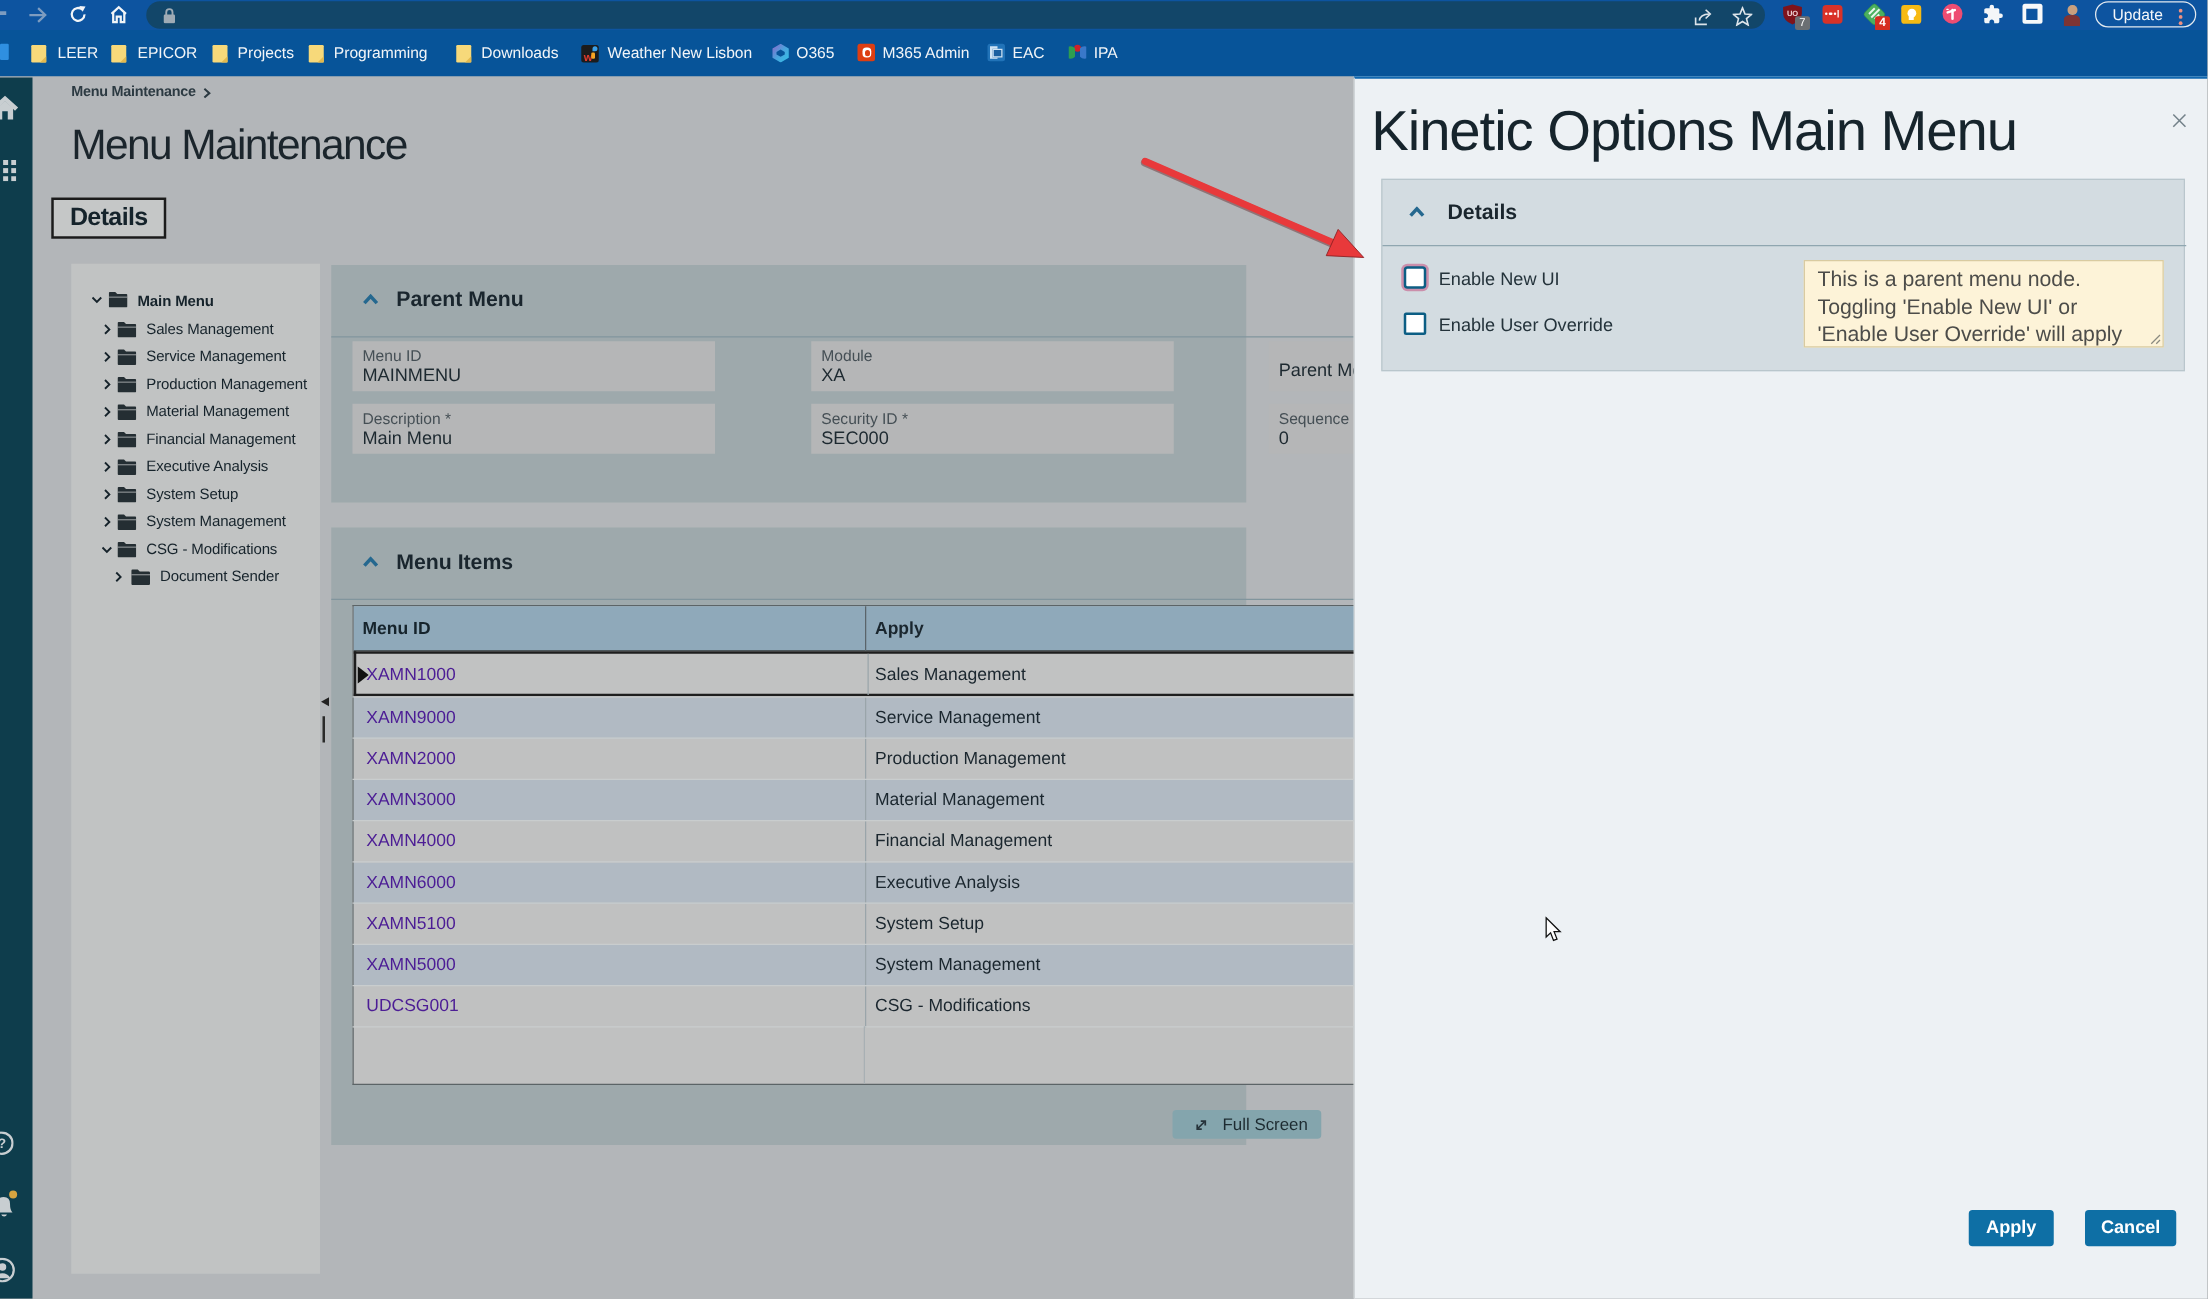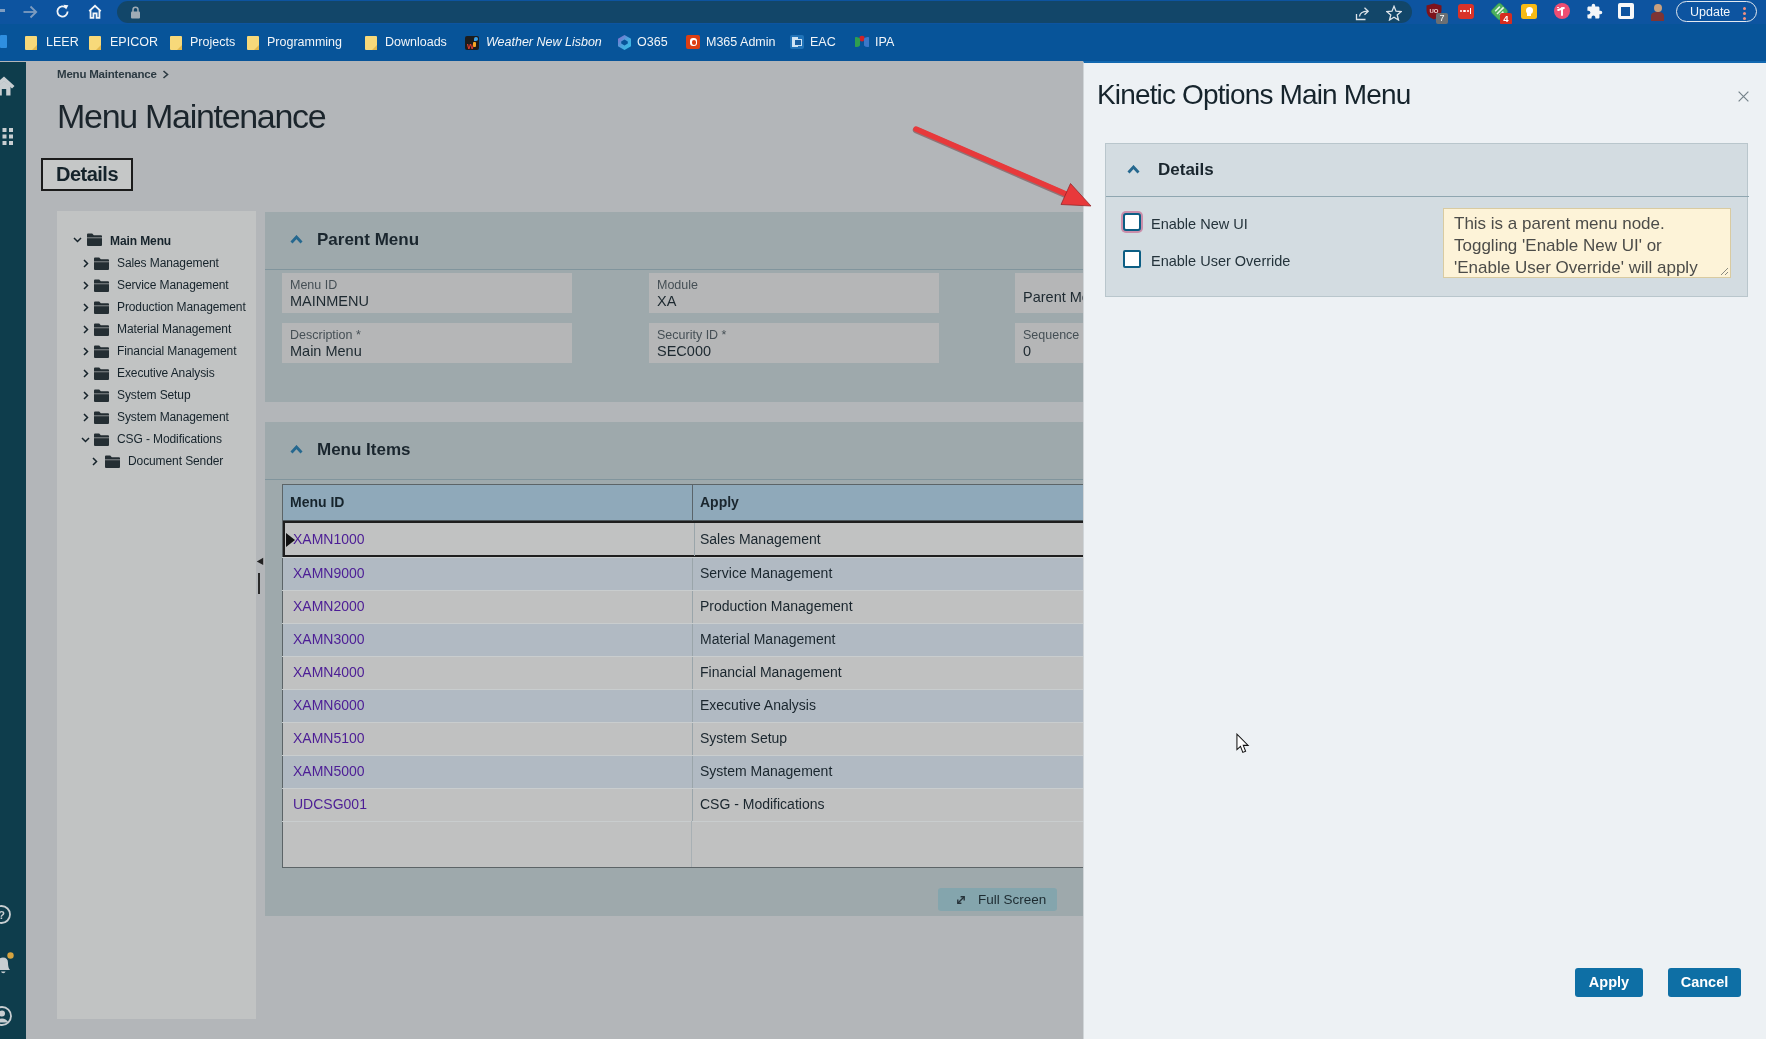--- a/index.html
+++ b/index.html
@@ -14,41 +14,41 @@
   .bmitem { position:absolute; top:11px; height:14px; color:#f2f5f8; font-size:12.5px; white-space:nowrap; }
   .bmfolder { position:absolute; width:12px; height:14px; background:#f7d97a; border-radius:1px; }
   .bmfolder:after { content:""; position:absolute; right:0; bottom:0; border-style:solid; border-width:0 0 5px 5px; border-color:transparent transparent #e3b94e transparent; }
   #sidebar { left:0; top:62px; width:26px; height:977px; background:#0e3d4c; }
   #treepanel { left:57px; top:211px; width:199px; height:808px; background:#c1c3c3; }
   #breadcrumb { left:57px; top:68px; font-size:11.5px; color:#2c3a42; font-weight:700; letter-spacing:-0.2px; }
   #title { left:57px; top:97px; font-size:34px; color:#1b252c; letter-spacing:-1.3px; }
   #detailsbtn { left:41px; top:158px; width:92px; height:33px; border:2px solid #1b1b1b; background:#c5c7c7; color:#15232b; font-weight:700; font-size:20px; letter-spacing:-0.5px; line-height:29px; text-align:center; }
 
   
-  .card { position:absolute; left:265px; width:818px; background:#9ea9ac; }
+  .card { position:absolute; left:265px; width:732px; background:#9ea9ac; }
   #card1 { top:212px; height:190px; }
   #card2 { top:422px; height:494px; }
   .cardhead { position:absolute; left:0; top:16px; height:28px; white-space:nowrap; }
   .cardtitle { position:absolute; left:52px; top:2px; font-size:17px; font-weight:700; color:#1a262e; white-space:nowrap; }
   .sep { position:absolute; left:0; width:818px; height:1px; background:#81959d; }
 
   .field { position:absolute; width:290px; height:40px; background:#b5b6b7; padding:5px 8px; overflow:hidden; }
   .flabel { font-size:12.5px; color:#454f55; }
   .fval { font-size:14.5px; color:#1d2930; margin-top:1px; }
 
   
   #tbl { position:absolute; left:282px; top:484px; width:801px; height:384px; background:#c0c1c1; border:1px solid #5c6467; border-right:none; }
   .trow { position:absolute; left:0; width:801px; height:33px; }
   .tcell1 { position:absolute; left:10px; top:7px; font-size:14px; color:#4c1d95; }
   .tcell2 { position:absolute; left:417px; top:7px; font-size:14px; color:#1a262e; }
   .coldiv { position:absolute; left:409px; top:0; width:1px; height:33px; background:#9aa5aa; }
 
   
   #panel { left:1083px; top:61px; width:683px; height:978px; background:#edf1f4; border-top:2px solid #1268b0; border-left:1px solid #d0d5d8; }
-  #ptitle { left:13px; top:16px; font-size:28px; color:#16242c; letter-spacing:-0.85px; }
+  #ptitle { left:13px; top:16px; font-size:45px; color:#16242c; letter-spacing:-0.85px; }
   #pclose { left:653px; top:27px; width:13px; height:13px; }
   #dcard { left:21px; top:80px; width:643px; height:154px; background:#d3dce1; border:1px solid #b9c6cc; }
   .cb { position:absolute; width:18px; height:18px; background:#fff; border:2.5px solid #0c5e84; border-radius:2px; }
   #ybox { position:absolute; left:337px; top:64px; width:288px; height:70px; background:#fdf3d8; border:1px solid #d9cba1; padding:4px 10px; font-size:17px; line-height:22px; color:#4c4c49; overflow:hidden; }
   .pbtn { position:absolute; top:905px; height:29px; background:#0e6fa5; border-radius:3px; color:#fff; font-size:14.5px; font-weight:700; text-align:center; line-height:29px; }
 </style>
 </head>
 <body>
 <div class="abs" id="toolbar">
   <div class="abs" style="left:0; top:9px; width:5px; height:2.5px; background:#7d9cc0;"></div>
@@ -188,21 +188,21 @@
   <div class="bmitem" style="left:190px;">Projects</div>
   <div class="bmfolder" style="left:247px; top:12px;"></div>
   <div class="bmitem" style="left:267px;">Programming</div>
   <div class="bmfolder" style="left:365px; top:12px;"></div>
   <div class="bmitem" style="left:385px;">Downloads</div>
   <div class="abs" style="left:465px; top:12px; width:14px; height:14px; background:#1c1c1c; border-radius:2px;">
     <div class="abs" style="left:2px; top:5px; font-size:9px; font-weight:700; color:#e23b2e; font-family:'Liberation Sans';">w</div>
     <div class="abs" style="left:8px; top:6px; width:3px; height:5px; background:#f6a623; border-radius:1px;"></div>
     <div class="abs" style="left:9px; top:1px; width:4px; height:4px; background:#3aa0e8; border-radius:50% 50% 50% 0;"></div>
   </div>
-  <div class="bmitem" style="left:486px;font-style:italic;">Weather New Lisbon</div>
+  <div class="bmitem" style="left:486px;">Weather New Lisbon</div>
   <svg class="abs" style="left:617px; top:11px;" width="15" height="15" viewBox="0 0 15 15">
       <defs>
         <linearGradient id="o365g" x1="0" y1="0" x2="1" y2="1">
           <stop offset="0" stop-color="#8d66c9"></stop>
           <stop offset="0.5" stop-color="#4aa3dd"></stop>
           <stop offset="1" stop-color="#32c3e8"></stop>
         </linearGradient>
       </defs>
       <path d="M7.5 0 L14 3.7 V11.2 L7.5 15 L1 11.2 V3.7 Z M7.5 4.6 L4.2 6.5 V8.5 L7.5 10.4 L10.8 8.5 V6.5 Z" fill="url(#o365g)" fill-rule="evenodd"></path>
     </svg>

